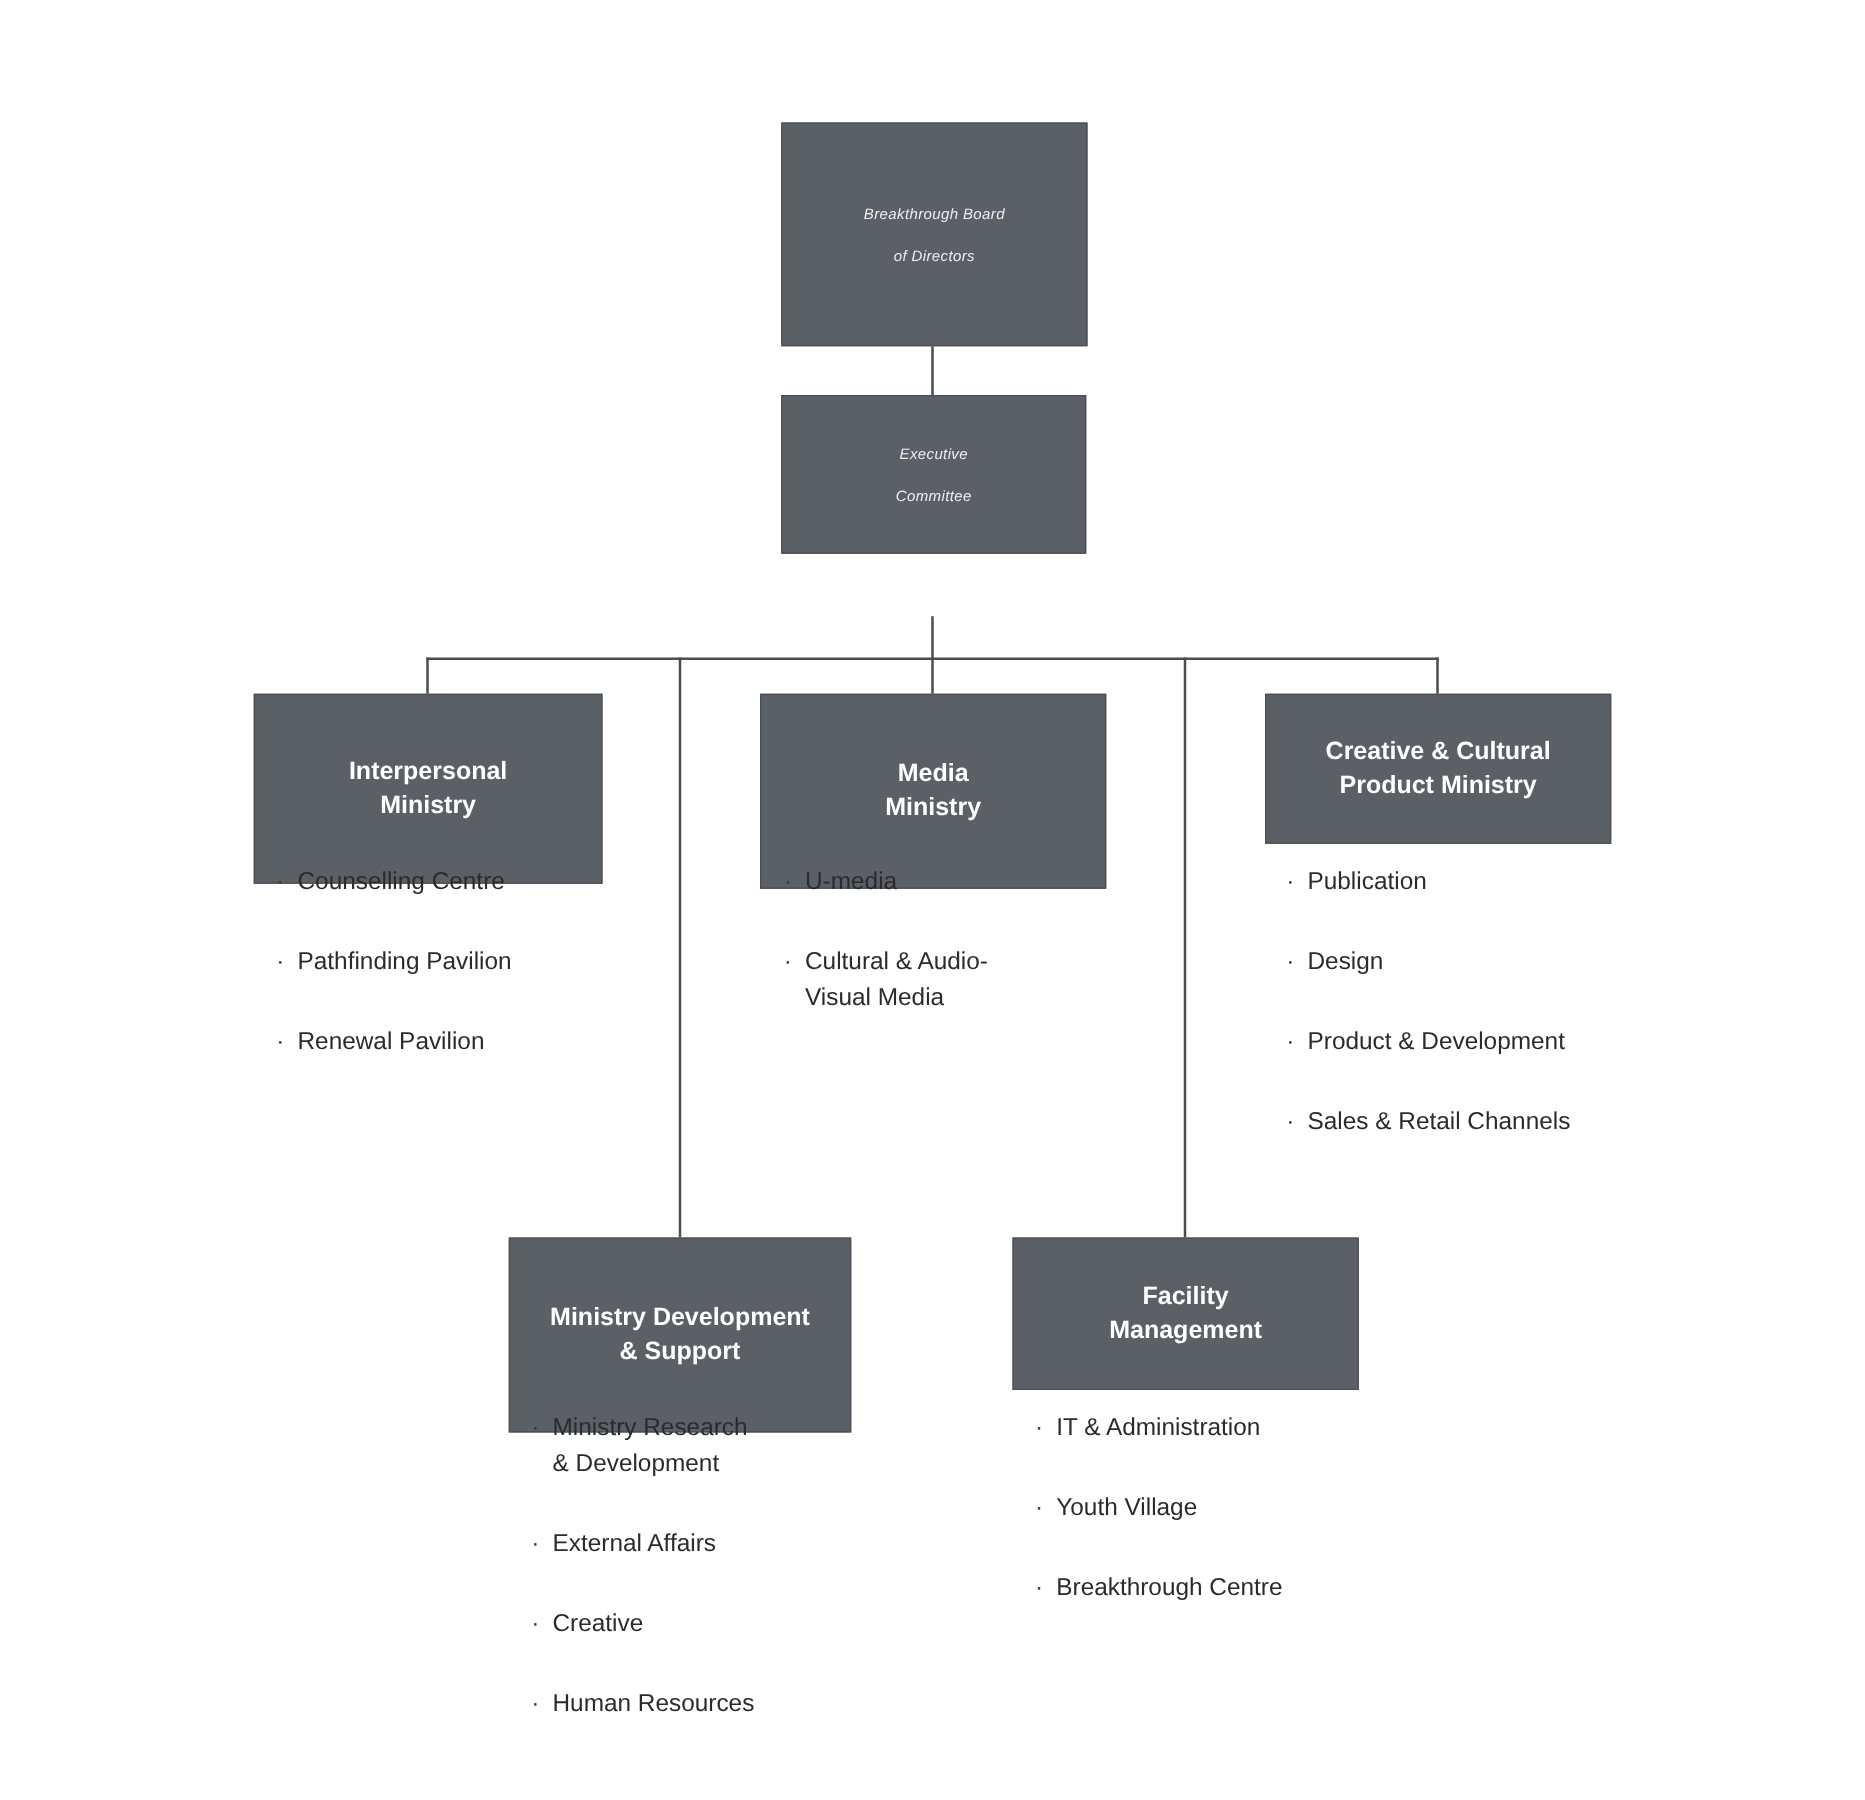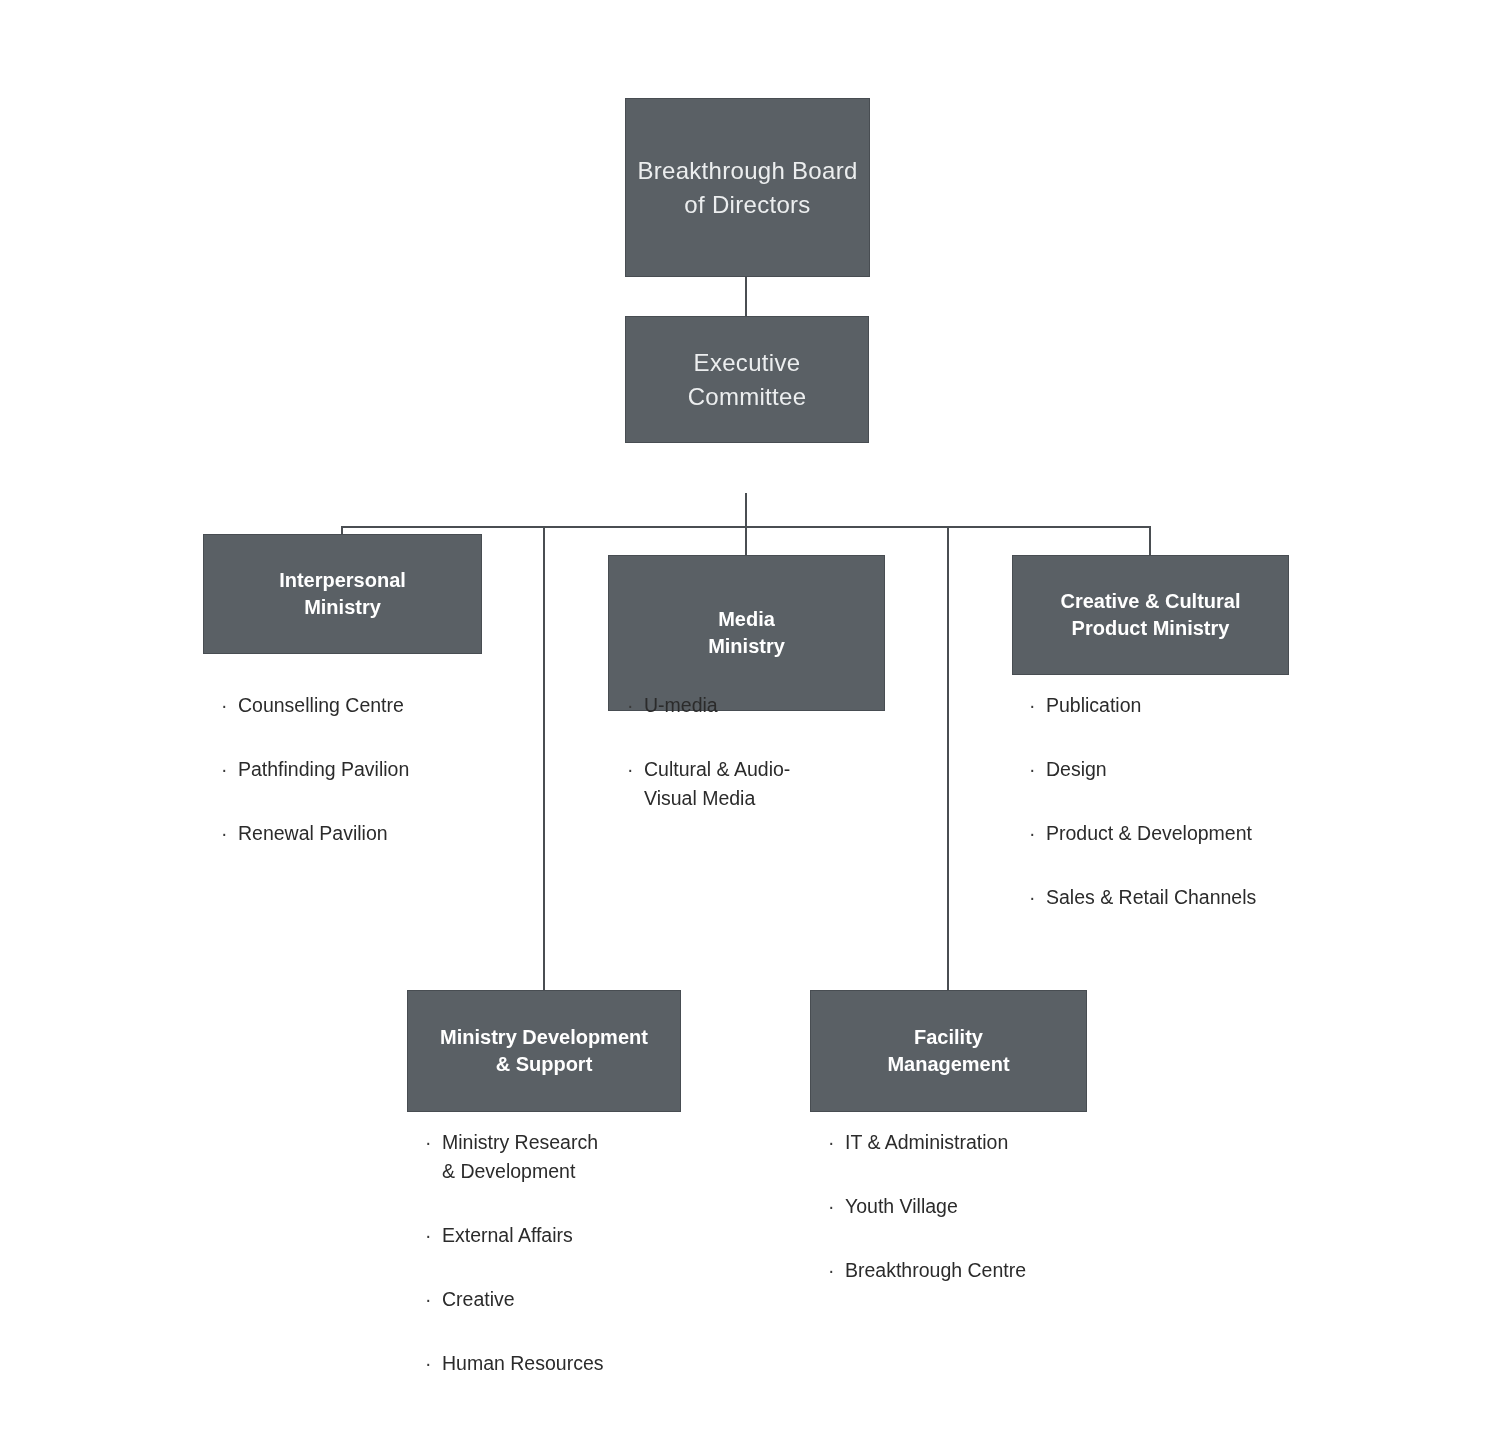--- a/index.html
+++ b/index.html
@@ -32,24 +32,25 @@
     display: flex;
     align-items: center;
     justify-content: center;
     text-align: center;
   }
   .box-label {
     white-space: pre-line;
     color: var(--box-text, #eceeef);
   }
   .box-top .box-label {
-    font-size: 24px;
+    font-size: 12px;
     line-height: 34px;
     font-weight: 400;
     letter-spacing: 0.3px;
+    font-style: italic;
   }
   .box-child .box-label {
     font-size: 20px;
     line-height: 27px;
     font-weight: 700;
     color: #ffffff;
   }
 
   
   .list {
@@ -93,36 +94,36 @@
   <div class="box box-top" style="left:625px; top:98px; width:245px; height:179px;">
     <span class="box-label">Breakthrough Board
 of Directors</span>
   </div>
 
   <div class="box box-top" style="left:625px; top:316px; width:244px; height:127px;">
     <span class="box-label">Executive
 Committee</span>
   </div>
 
-  <div class="box box-child" style="left:203px; top:534px; width:279px; height:120px;">
+  <div class="box box-child" style="left:203px; top:555px; width:279px; height:152px;">
     <span class="box-label">Interpersonal
 Ministry</span>
   </div>
 
   <div class="box box-child" style="left:608px; top:555px; width:277px; height:156px;">
     <span class="box-label">Media
 Ministry</span>
   </div>
 
   <div class="box box-child" style="left:1012px; top:555px; width:277px; height:120px;">
     <span class="box-label">Creative &amp; Cultural
 Product Ministry</span>
   </div>
 
-  <div class="box box-child" style="left:407px; top:990px; width:274px; height:122px;">
+  <div class="box box-child" style="left:407px; top:990px; width:274px; height:156px;">
     <span class="box-label">Ministry Development
 &amp; Support</span>
   </div>
 
   <div class="box box-child" style="left:810px; top:990px; width:277px; height:122px;">
     <span class="box-label">Facility
 Management</span>
   </div>
 
   <ul class="list" style="left:221px; top:691px;">

